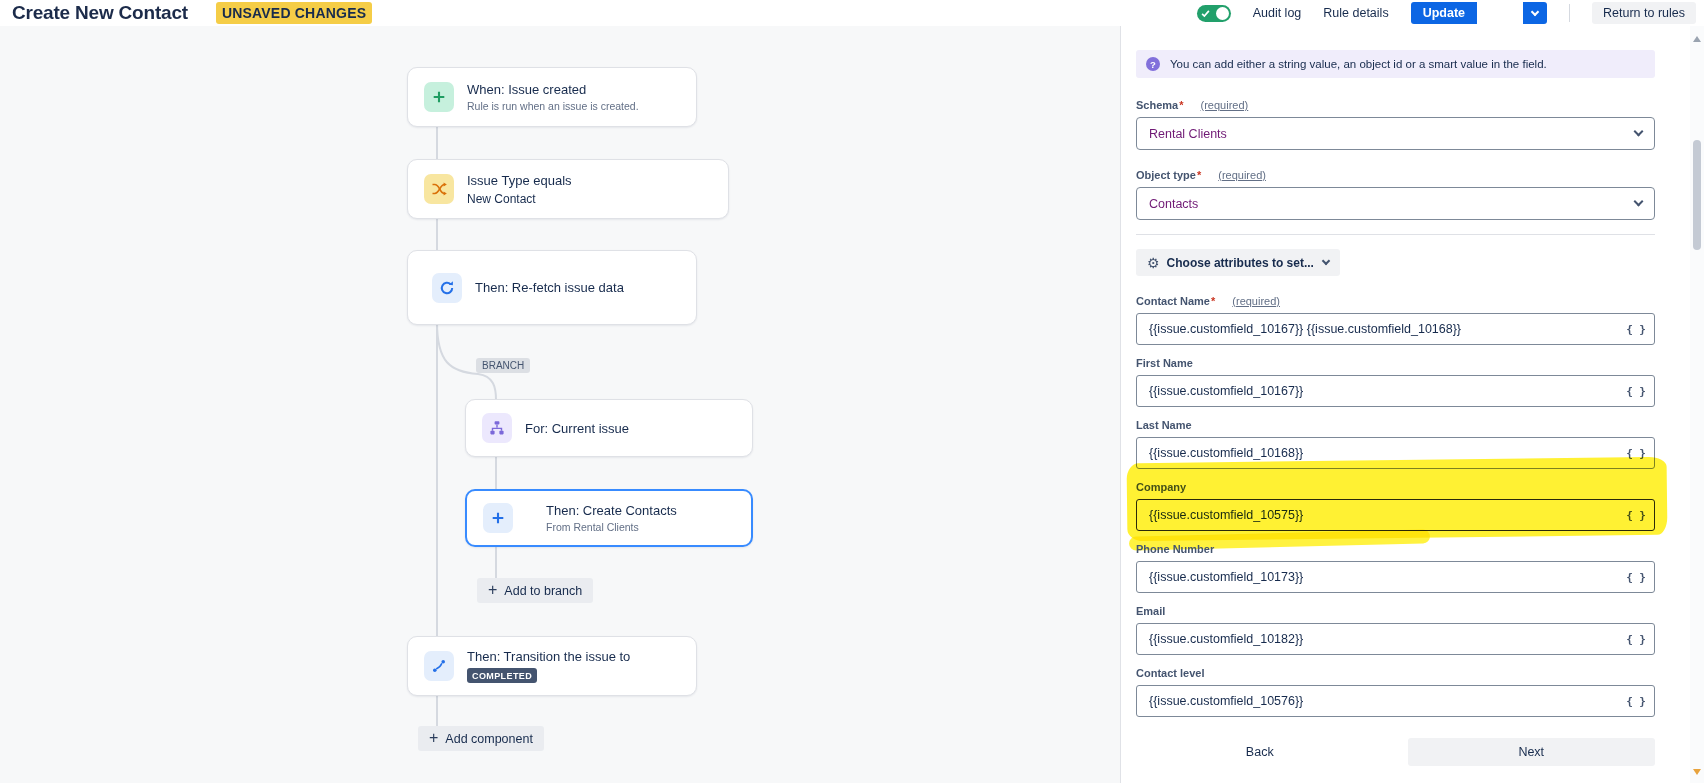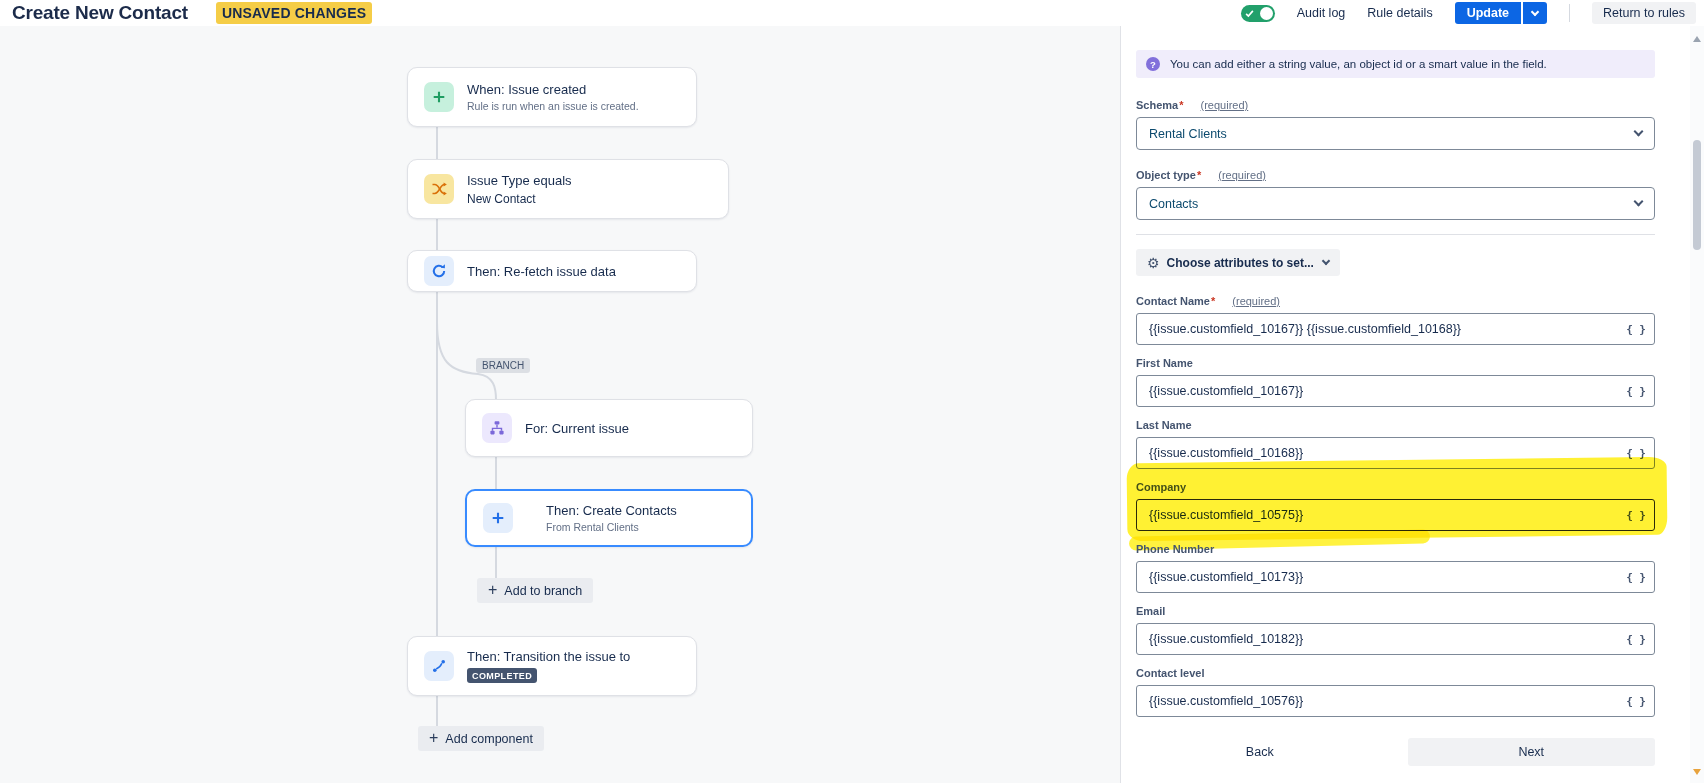--- a/index.html
+++ b/index.html
@@ -11,21 +11,21 @@
             display:flex; align-items:center; padding:0 8px 0 12px; }
   .tb-left { display:flex; align-items:center; gap:28px; }
   .tb-title { font-size:19px; font-weight:bold; color:#1C2B4A; letter-spacing:-0.2px; }
   .tb-badge { background:#F5CD47; color:#172B4D; font-size:14px; font-weight:bold;
               padding:3px 6px; border-radius:3px; letter-spacing:.2px; }
   .tb-right { margin-left:auto; display:flex; align-items:center; gap:22px; }
   .toggle { width:34px; height:17px; border-radius:9px; background:#22A06B; position:relative; cursor:pointer; }
   .toggle .knob { position:absolute; right:2px; top:2px; width:13px; height:13px; border-radius:50%; background:#fff; }
   .toggle svg { position:absolute; left:4px; top:4px; }
   .tb-link { font-size:12.5px; color:#172B4D; cursor:pointer; }
-  .btn-group { display:flex; }
+  .btn-group { display:flex;gap:44px; }
   .btn-blue { background:#0C66E4; color:#fff; font-size:12.5px; font-weight:600; border:none;
               padding:4px 12px; height:22px; border-radius:3px 0 0 3px; cursor:pointer; }
   .btn-blue-chev { background:#0C66E4; width:24px; height:22px; border:none; border-radius:0 3px 3px 0;
                    margin-left:2px; cursor:pointer; display:flex; align-items:center; justify-content:center; }
   .chev { width:6px; height:6px; border-right:2px solid #fff; border-bottom:2px solid #fff;
           transform:rotate(45deg); margin-top:-3px; }
   .tb-sep { width:1px; height:18px; background:#D5D9E0; }
   .btn-subtle { background:#F1F2F4; color:#172B4D; font-size:12.5px; border:none; height:22px;
                 padding:4px 11px; border-radius:3px; cursor:pointer; }
 
@@ -59,21 +59,21 @@
            border-left:1px solid #E0E2E7; padding:24px 33px 0 15px; }
   .banner { background:#F0EDFB; border-radius:3px; padding:7px 10px; display:flex; align-items:center;
             gap:10px; margin-bottom:21px; }
   .q-icon { width:14px; height:14px; border-radius:50%; background:#8270DB; color:#fff; font-size:9.5px;
             font-weight:bold; display:flex; align-items:center; justify-content:center; flex:0 0 14px; }
   .banner-text { font-size:11.5px; color:#172B4D; }
   .flabel { font-size:11px; font-weight:600; color:#44546F; margin-bottom:6px; }
   .star { color:#CA3521; margin-left:1px; }
   .req { color:#626F86; font-weight:400; margin-left:14px;text-decoration:underline; }
   .select { height:33px; border:1px solid #7D8998; border-radius:4px; display:flex; align-items:center;
-            padding:0 12px; font-size:12.5px; color:#0c4a6e; cursor:pointer; margin-bottom:19px; }
+            padding:0 12px; font-size:12.5px; color:#701a75; cursor:pointer; margin-bottom:19px; }
   .select .dchev { margin-left:auto; width:7px; height:7px; border-right:2px solid #44546F;
                    border-bottom:2px solid #44546F; transform:rotate(45deg); margin-top:-4px; }
   .divider { height:1px; background:#DFE1E6; margin:-5px 0 14px 0; }
   .attr-btn { background:#F1F2F4; border:none; border-radius:3px; height:27px; display:flex;
               align-items:center; gap:7px; padding:0 11px; font-size:12px; font-weight:600;
               color:#172B4D; cursor:pointer; margin-bottom:19px; font-family:inherit; }
   .gear { font-size:14px; color:#44546F; line-height:1; }
   .attr-btn .dchev { width:6px; height:6px; border-right:2px solid #44546F; border-bottom:2px solid #44546F;
                      transform:rotate(45deg); margin-top:-3px; margin-left:2px; }
   .frow { margin-bottom:12px; position:relative; }
@@ -164,21 +164,21 @@
         <path d="M12.6 1.4l3.2 2.1-3.2 2.1z" fill="#D97008"></path>
         <path d="M12.6 10.4l3.2 2.1-3.2 2.1z" fill="#D97008"></path>
       </svg>
     </div>
     <div class="ntext">
       <div class="ntitle">Issue Type equals</div>
       <div class="nsub2">New Contact</div>
     </div>
   </div>
 
-  <div class="node" style="left:407px; top:224px; width:290px; height:42px;">
+  <div class="node" style="left:407px; top:224px; width:290px; height:75px;padding-left:8px;">
     <div class="tile blue">
       <svg width="16" height="16" viewBox="0 0 16 16">
         <path d="M13.2 8a5.2 5.2 0 1 1-1.6-3.75" fill="none" stroke="#2470E8" stroke-width="2"></path>
         <path d="M13.9 1.2v4l-4-.4z" fill="#2470E8"></path>
       </svg>
     </div>
     <div class="ntext">
       <div class="ntitle">Then: Re-fetch issue data</div>
     </div>
   </div>

